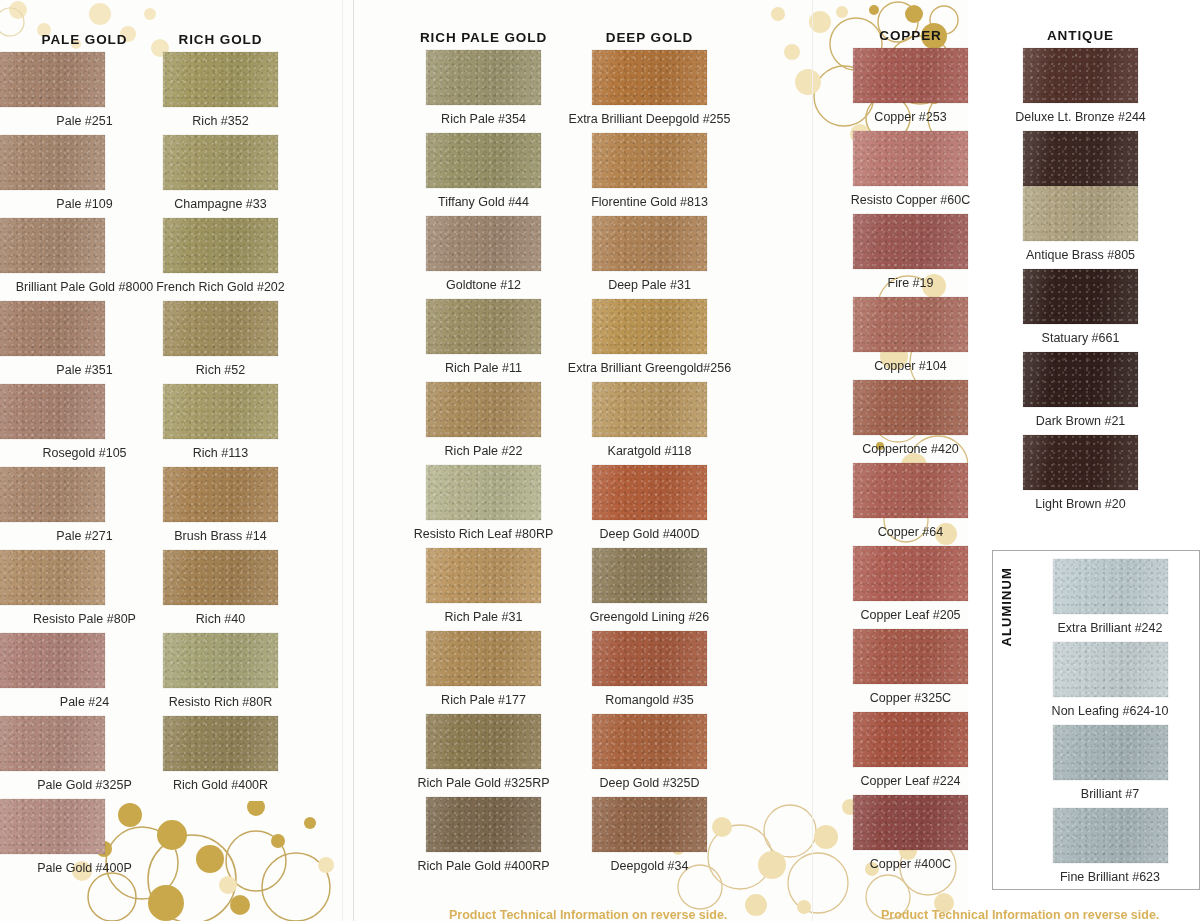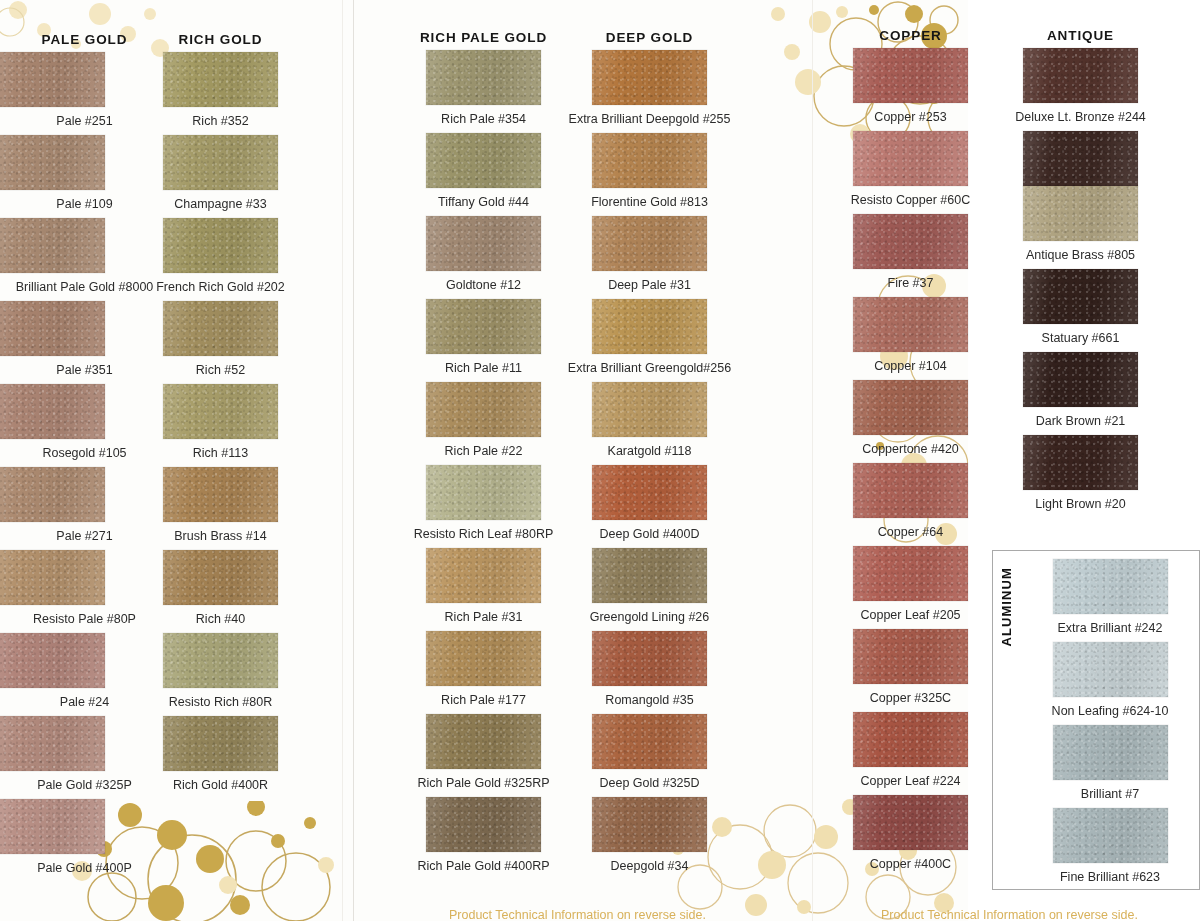--- a/index.html
+++ b/index.html
@@ -89,20 +89,21 @@
     letter-spacing:1.1px;
     color:#111;
   }
 
   
   .footer-note{
     position:absolute;
     font-size:12.5px;
     color:#d8b15a;
     white-space:nowrap;
+    font-weight:bold;
   }
 </style>
 </head>
 <body>
 
 <div id="sheet">
 
   <div class="deco" style="right:0;top:0;width:220px;height:190px;">
     <svg width="220" height="190" viewBox="0 0 220 190">
       <g fill="none" stroke="#cdb06a" stroke-width="1.4">
@@ -522,21 +523,21 @@
         <div class="sw-item">
             <div class="sw-chip" style="background:#bc7a72">
               <span class="sheen"></span>
             </div>
             <div class="sw-label">Resisto Copper #60C</div>
           </div>
         <div class="sw-item">
             <div class="sw-chip" style="background:#9e5a55">
               <span class="sheen"></span>
             </div>
-            <div class="sw-label">Fire #37</div>
+            <div class="sw-label">Fire #19</div>
           </div>
         <div class="sw-item">
             <div class="sw-chip" style="background:#ad6d60">
               <span class="sheen"></span>
             </div>
             <div class="sw-label">Copper #104</div>
           </div>
         <div class="sw-item">
             <div class="sw-chip" style="background:#a26450">
               <span class="sheen"></span>

